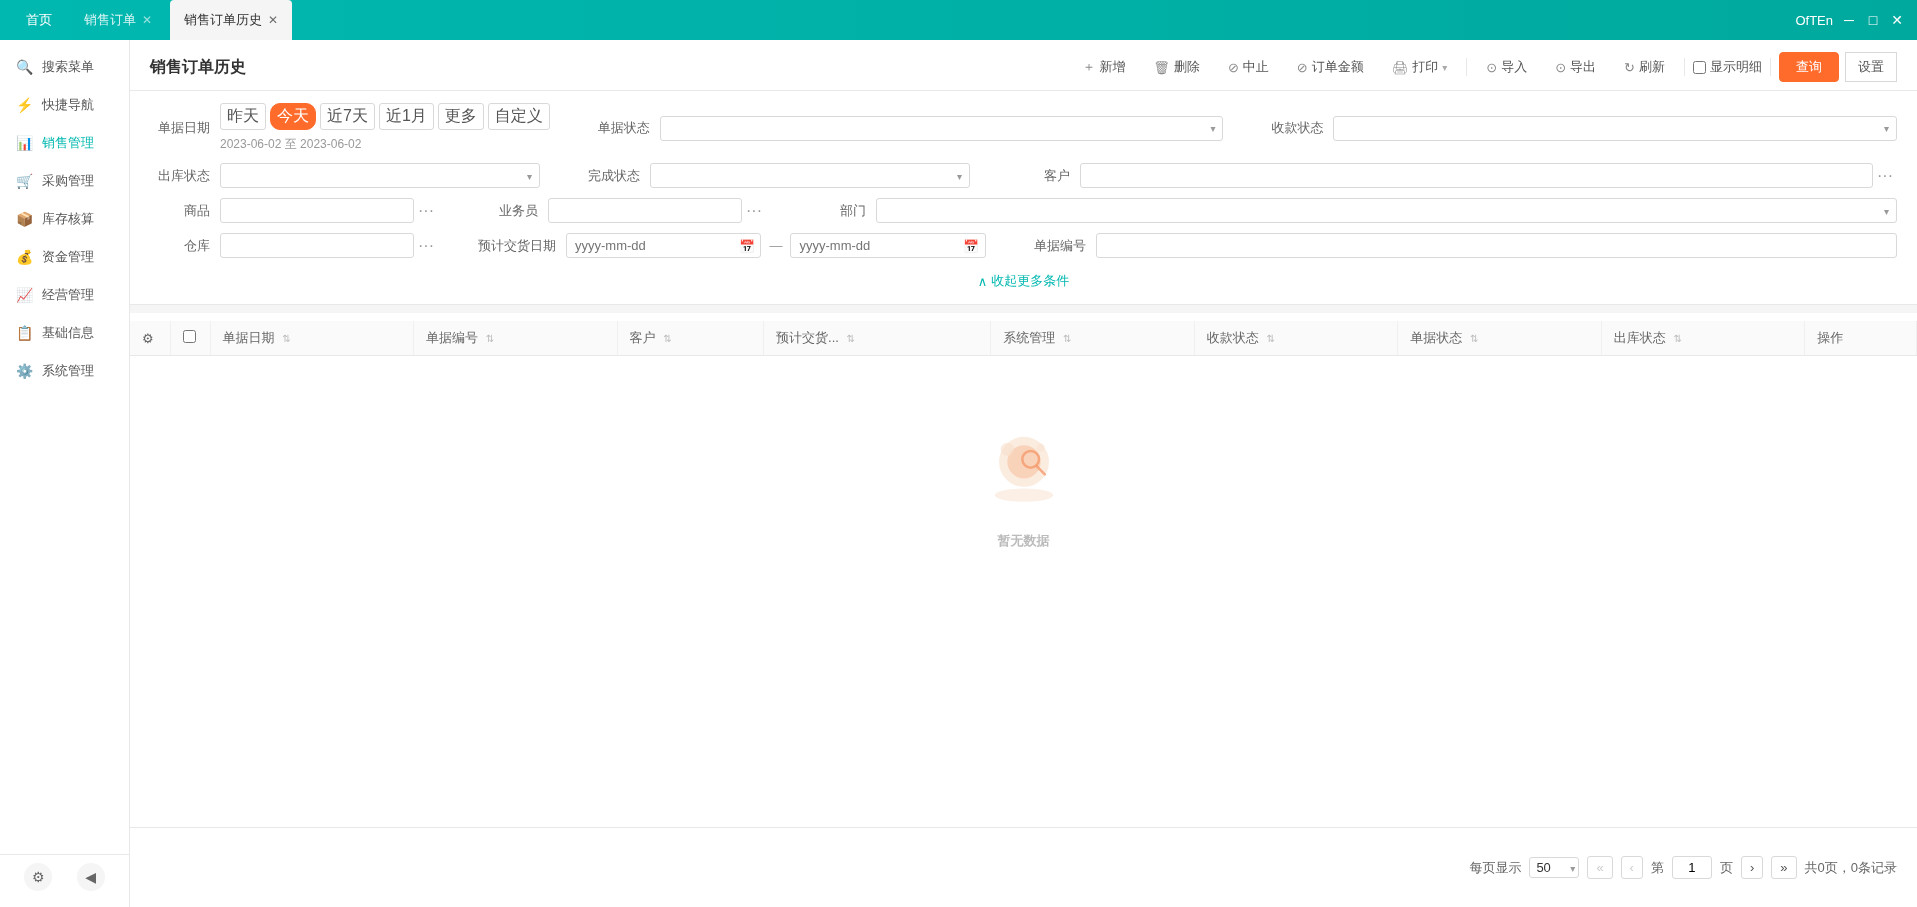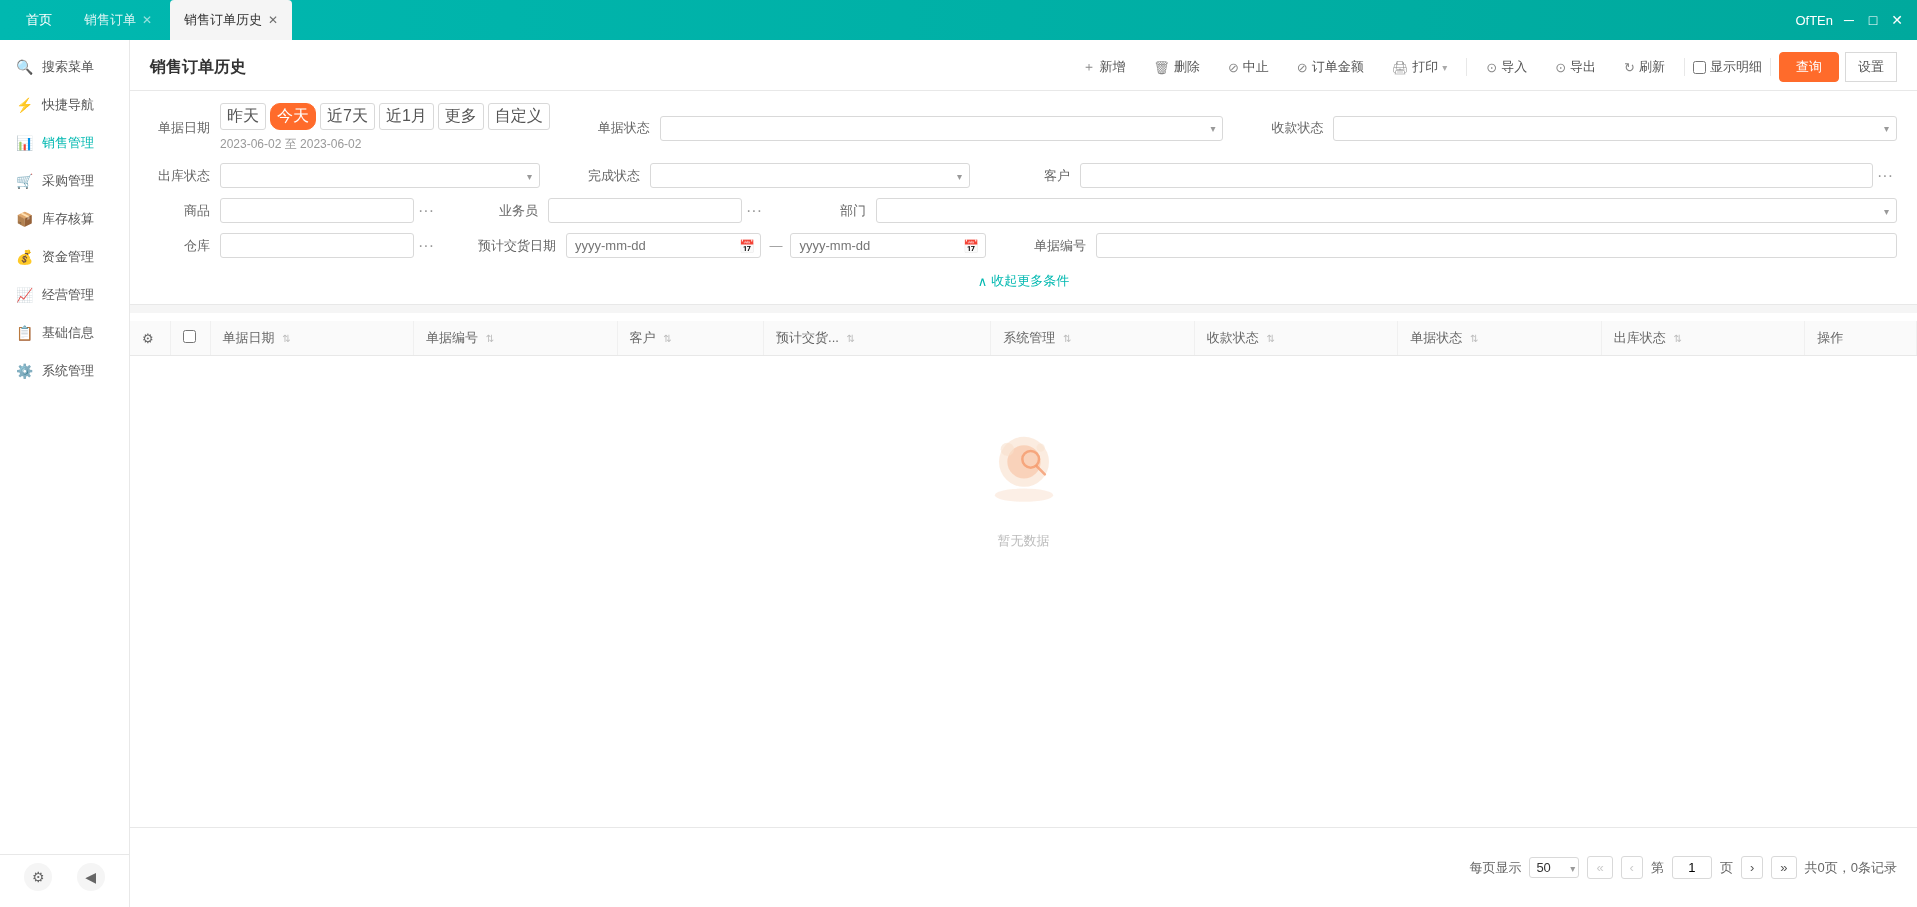--- a/index.html
+++ b/index.html
@@ -372,20 +372,21 @@
     
     .empty-state {
       display: flex;
       flex-direction: column;
       align-items: center;
       justify-content: center;
       padding: 60px 20px;
       color: #bbb;
       font-size: 14px;
       flex: 1;
+      font-weight: bold;
     }
     .empty-icon {
       width: 100px;
       height: 100px;
       margin-bottom: 16px;
       opacity: 0.7;
     }
 
     
     .table-footer {

